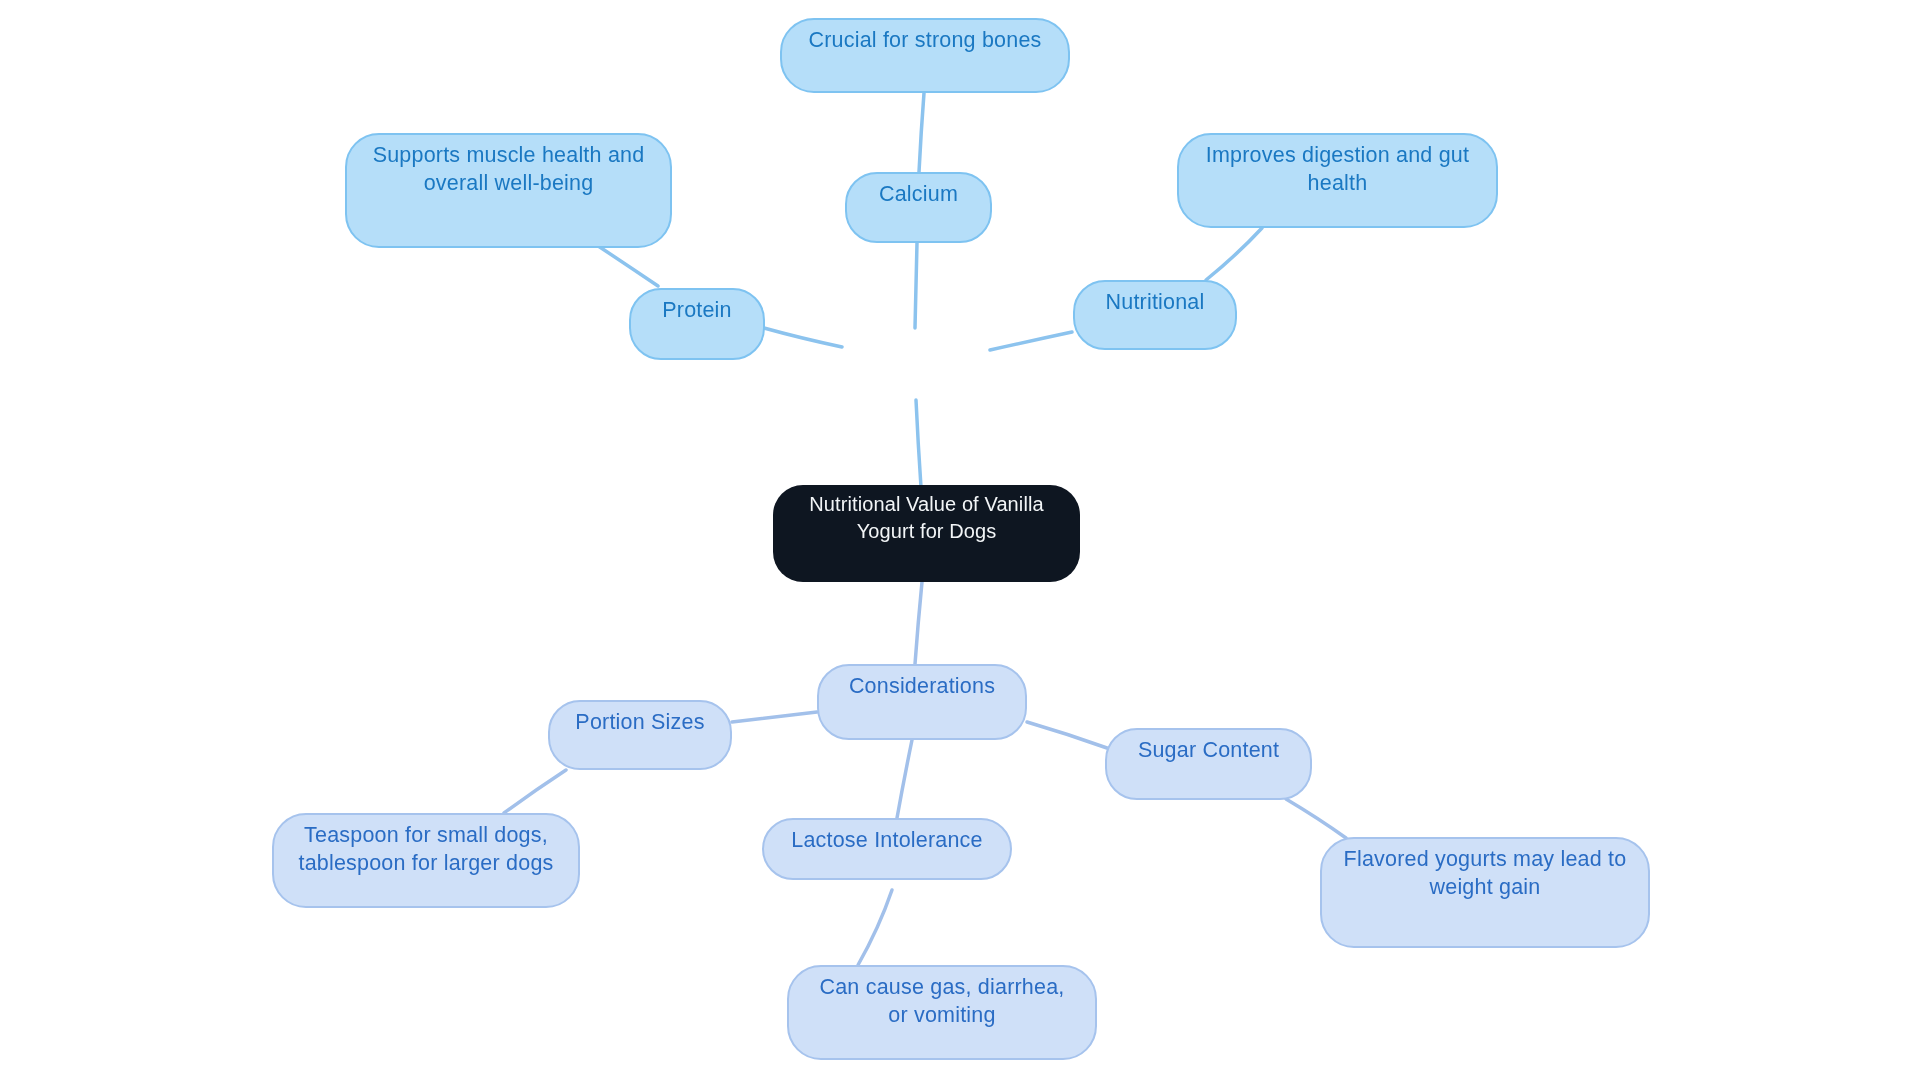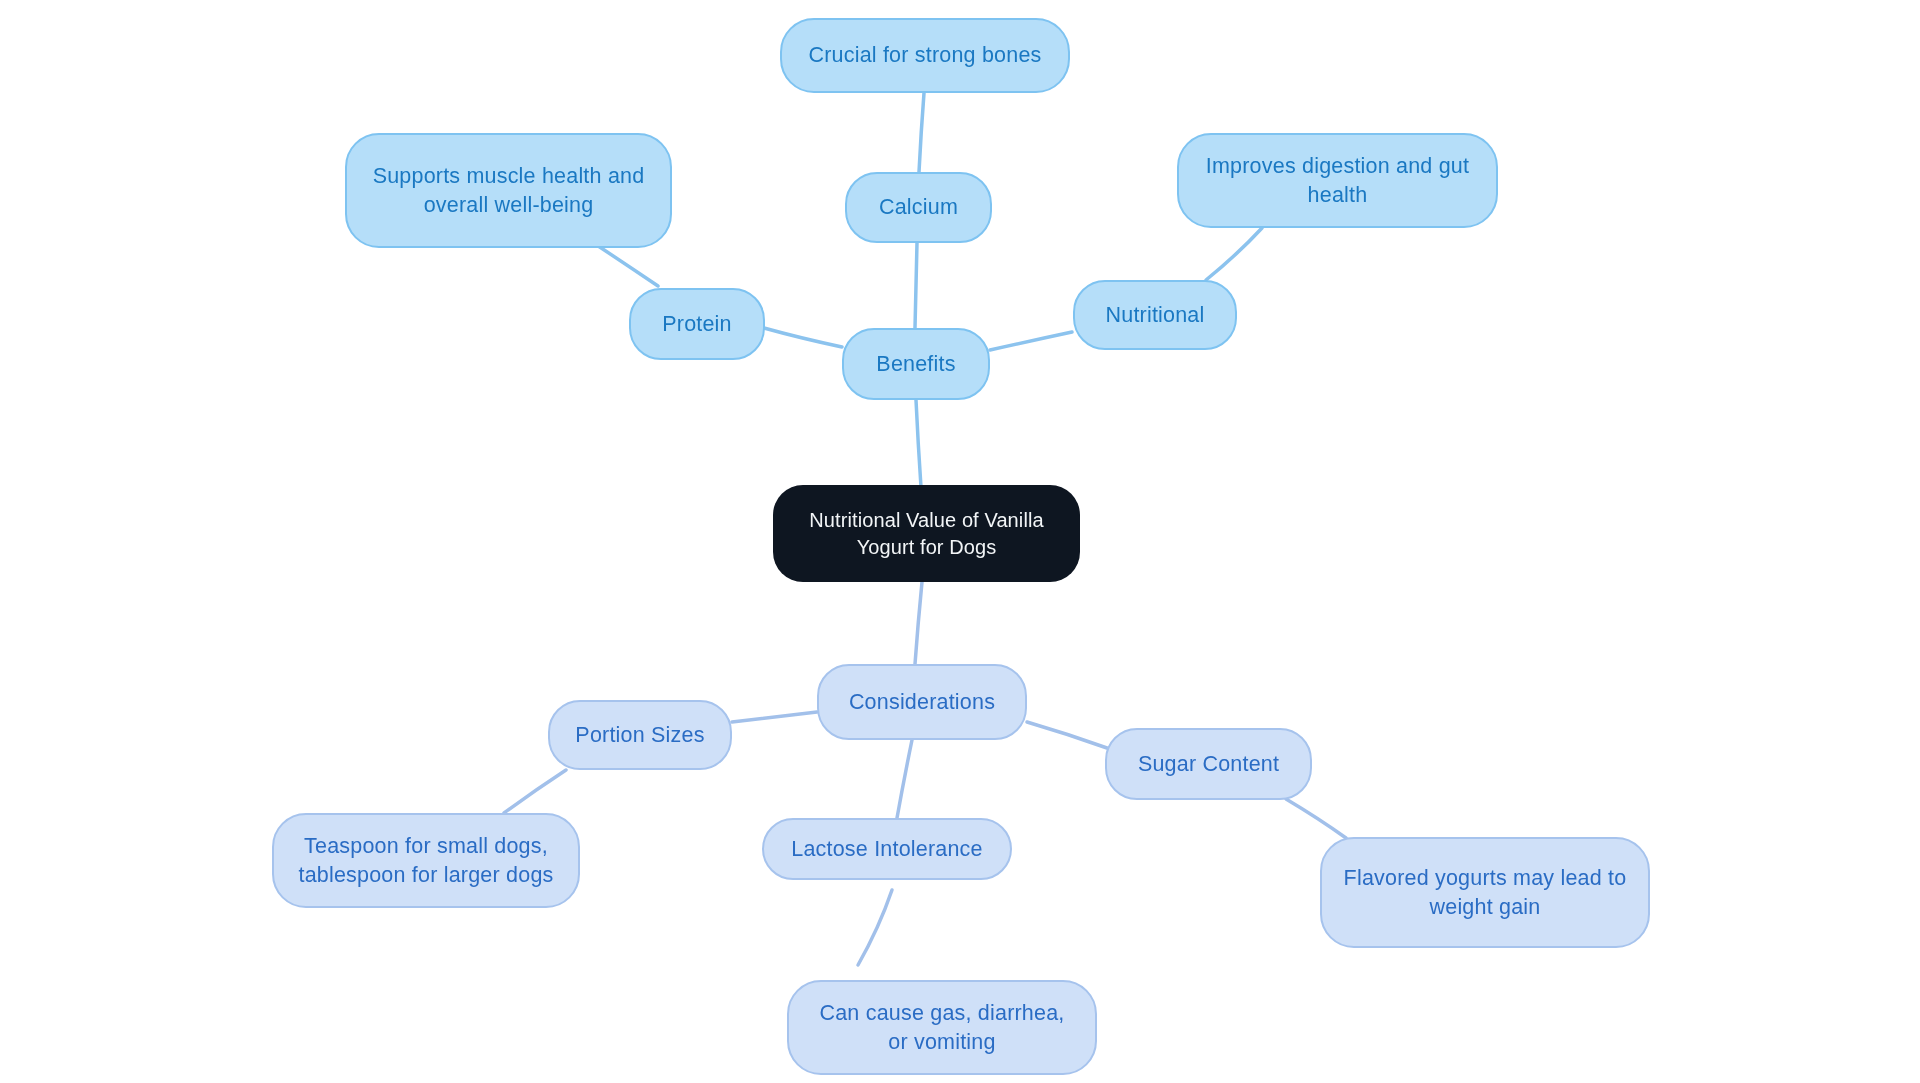--- a/index.html
+++ b/index.html
@@ -24,21 +24,20 @@
     fill: none;
     stroke-width: 3.5px;
     stroke-linecap: round;
   }
   svg.edges path.edge-top    { stroke: var(--benefits-edge); }
   svg.edges path.edge-bottom { stroke: var(--considerations-edge); }
 
   .node {
     position: absolute;
     display: flex;
-    align-items: center;
     justify-content: center;
     text-align: center;
     box-sizing: border-box;
     border-radius: 32px;
     font-size: 21.5px;
     line-height: 1.32;
     letter-spacing: 0.2px;
     padding: 6px 18px;
   }
   .node.top {
@@ -52,38 +51,38 @@
     color: var(--considerations-text);
   }
   .node.root {
     background: var(--root-fill);
     color: var(--root-text);
     border: none;
     border-radius: 30px;
     font-size: 20px;
     line-height: 1.35;
     letter-spacing: 0.1px;
-    padding: 23px 16px;
+    padding: 6px 16px;
   }
   .note { border-radius: 34px; }
 
   
   #n-root            { left: 773px;  top: 485px; width: 307px; height: 97px; }
   #n-benefits        { left: 842px;  top: 328px; width: 148px; height: 72px; }
   #n-calcium         { left: 845px;  top: 172px; width: 147px; height: 71px; }
   #n-calcium-note    { left: 780px;  top: 18px;  width: 290px; height: 75px; }
   #n-protein         { left: 629px;  top: 280px; width: 136px; height: 72px; margin-top: 8px; }
   #n-protein-note    { left: 345px;  top: 133px; width: 327px; height: 115px; }
   #n-probiotics      { left: 1073px; top: 280px; width: 164px; height: 70px; }
   #n-probiotics-note { left: 1177px; top: 133px; width: 321px; height: 95px; }
   #n-considerations  { left: 817px;  top: 664px; width: 210px; height: 76px; }
   #n-portion         { left: 548px;  top: 700px; width: 184px; height: 70px; }
   #n-portion-note    { left: 272px;  top: 813px; width: 308px; height: 95px; }
   #n-lactose         { left: 762px;  top: 818px; width: 250px; height: 62px; }
-  #n-lactose-note    { left: 787px;  top: 965px; width: 310px; height: 95px; margin-top: 15px; }
+  #n-lactose-note    { left: 787px;  top: 965px; width: 310px; height: 95px; }
   #n-sugar           { left: 1105px; top: 728px; width: 207px; height: 72px; }
   #n-sugar-note      { left: 1320px; top: 837px; width: 330px; height: 111px; }
 </style>
 </head>
 <body>
 
 <div class="canvas">
 
   <svg class="edges" viewBox="0 0 1920 1083" aria-hidden="true">
     <path class="edge-top" d="M 921 487 Q 918 443 916 400"></path>
@@ -99,23 +98,20 @@
     <path class="edge-bottom" d="M 912 740 Q 904 779 897 818"></path>
     <path class="edge-bottom" d="M 892 890 Q 879 928 858 965"></path>
     <path class="edge-bottom" d="M 1027 722 Q 1068 734 1107 748"></path>
     <path class="edge-bottom" d="M 1286 799 Q 1318 818 1346 838"></path>
   </svg>
 
   <div class="node root" id="n-root">
     <span>Nutritional Value of Vanilla Yogurt for Dogs</span>
   </div>
 
-  <div class="node top" id="n-benefits">
-    <span>Benefits</span>
-  </div>
   <div class="node top" id="n-calcium">
     <span>Calcium</span>
   </div>
   <div class="node top note" id="n-calcium-note">
     <span>Crucial for strong bones</span>
   </div>
   <div class="node top" id="n-protein">
     <span>Protein</span>
   </div>
   <div class="node top note" id="n-protein-note">

